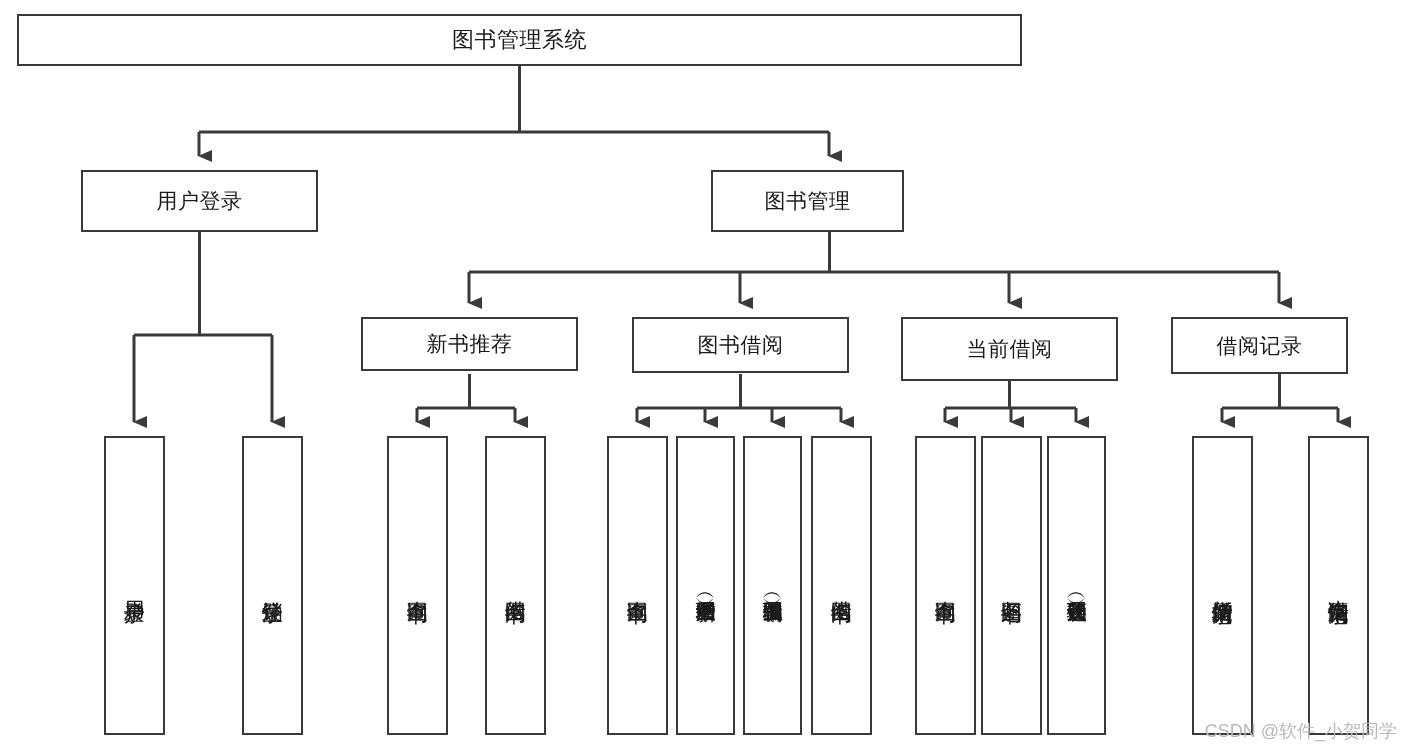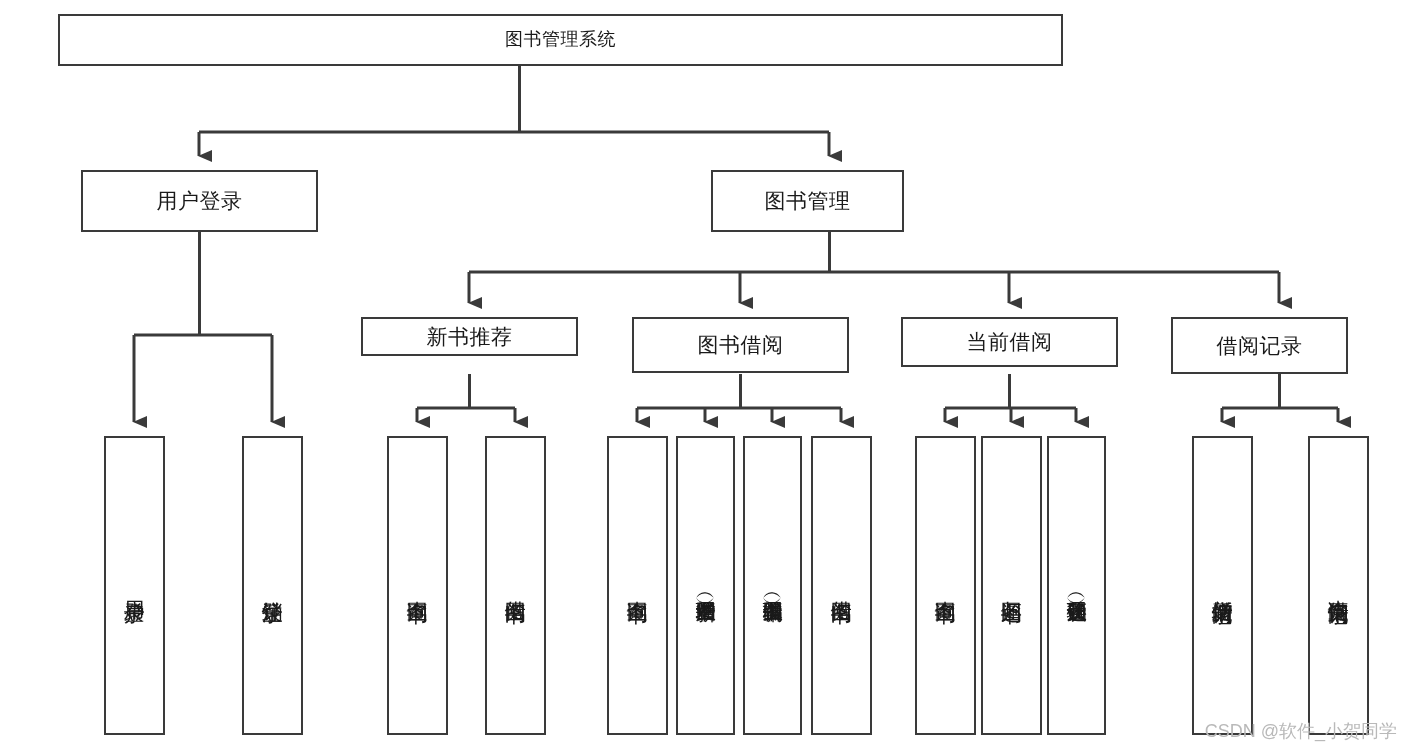--- a/index.html
+++ b/index.html
@@ -36,22 +36,21 @@
     justify-content: center;
     color: #1a1a1a;
   }
   .node-h {
     font-size: 21px;
     letter-spacing: 0.5px;
     line-height: 1.1;
     white-space: nowrap;
   }
   .node-root {
-    font-size: 18px;
-    margin-left: 41px;
+    font-size: 22px;
   }
   .node-v {
     writing-mode: vertical-rl;
     text-orientation: upright;
     font-size: 21px;
     line-height: 1.32;
     letter-spacing: 1px;
     text-align: center;
     padding: 4px 0;
     white-space: nowrap;
@@ -122,27 +121,27 @@
   <div id="nodes-layer">
       <div class="node node-h node-root" style="left: 17px; top: 14px; width: 1005px; height: 52px;">
         <span>图书管理系统</span>
       </div>
       <div class="node node-h" style="left: 81px; top: 170px; width: 237px; height: 62px;">
         <span>用户登录</span>
       </div>
       <div class="node node-h" style="left: 711px; top: 170px; width: 193px; height: 62px;">
         <span>图书管理</span>
       </div>
-      <div class="node node-h" style="left: 361px; top: 317px; width: 217px; height: 39px;">
+      <div class="node node-h" style="left: 361px; top: 317px; width: 217px; height: 54px;">
         <span>新书推荐</span>
       </div>
       <div class="node node-h" style="left: 632px; top: 317px; width: 217px; height: 56px;">
         <span>图书借阅</span>
       </div>
-      <div class="node node-h" style="left: 901px; top: 317px; width: 217px; height: 50px; text-align: right;">
+      <div class="node node-h" style="left: 901px; top: 317px; width: 217px; height: 64px; text-align: right;">
         <span>当前借阅</span>
       </div>
       <div class="node node-h" style="left: 1171px; top: 317px; width: 177px; height: 57px;">
         <span>借阅记录</span>
       </div>
       <div class="node node-v" style="left: 104px; top: 436px; width: 61px; height: 299px;">
         <span>用户登录</span>
       </div>
       <div class="node node-v" style="left: 242px; top: 436px; width: 61px; height: 299px;">
         <span>注销登录</span>

